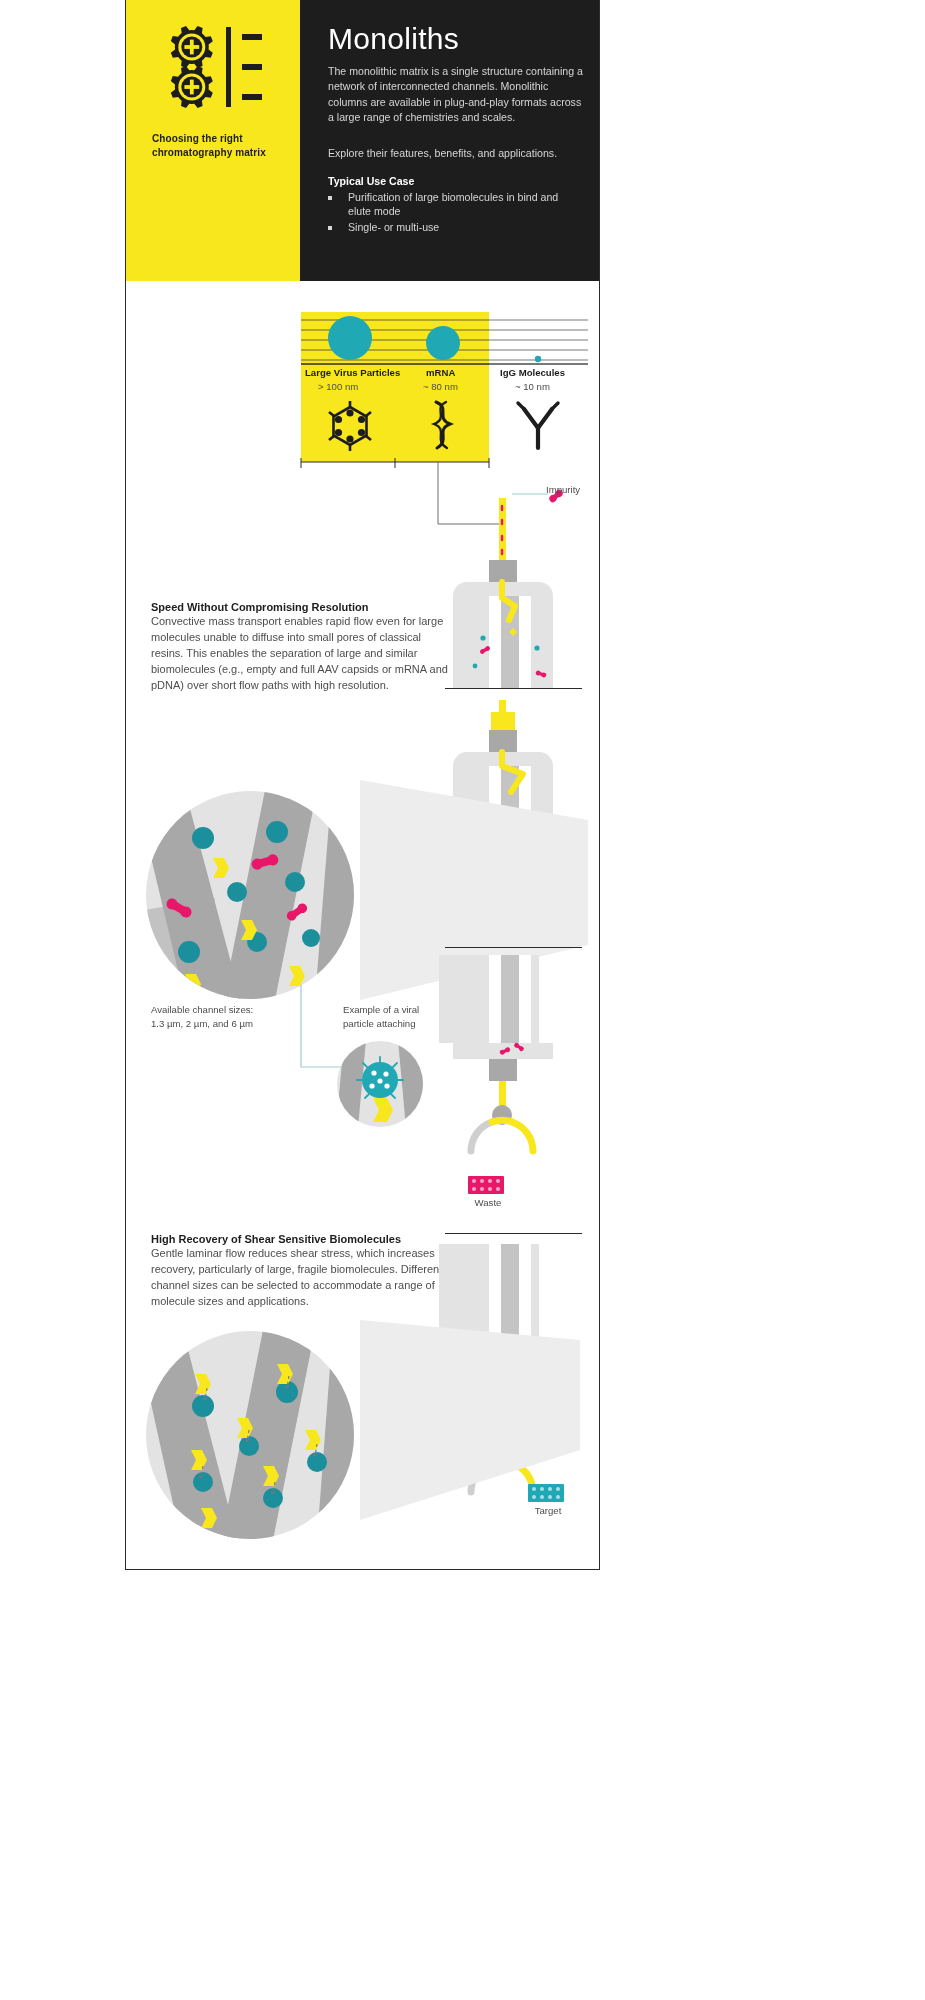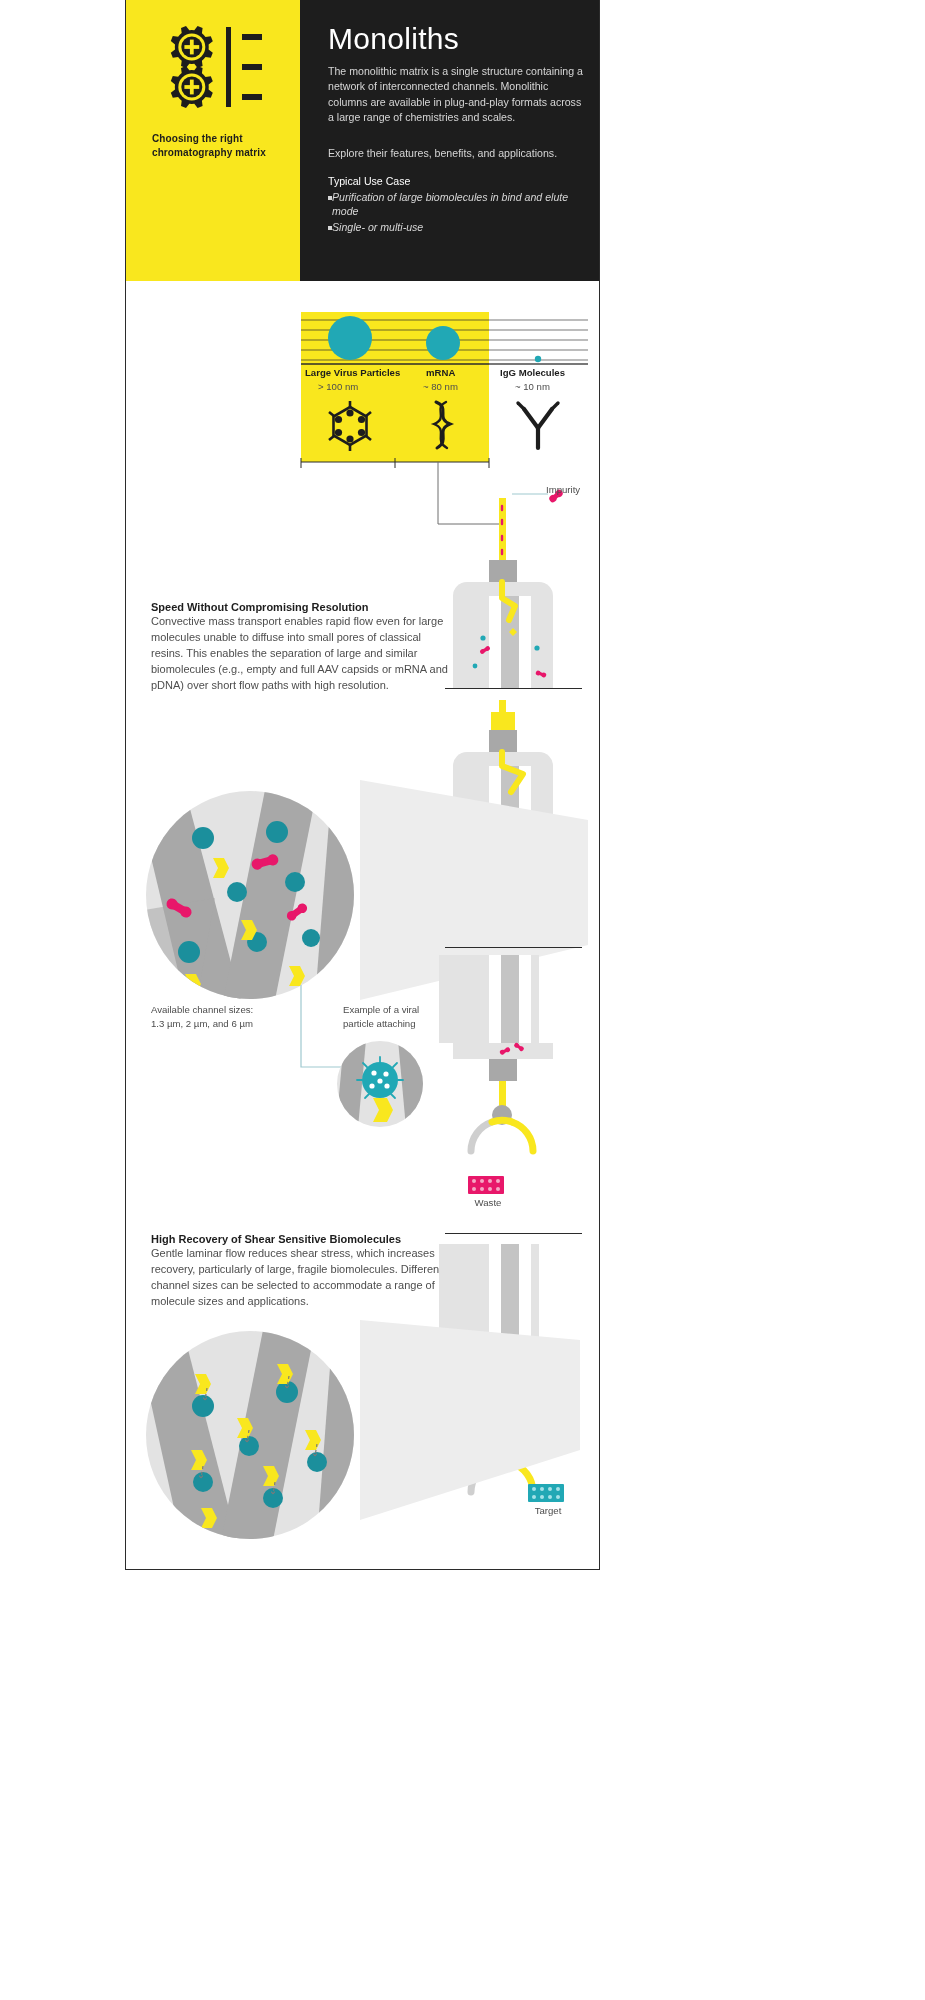--- a/index.html
+++ b/index.html
@@ -51,27 +51,27 @@
   .hdr-body {
     position: absolute; left: 328px; top: 64px; width: 256px;
     font-size: 10.6px; color: #d6d6d6; line-height: 1.45;
   }
   .hdr-explore {
     position: absolute; left: 328px; top: 146px; width: 256px;
     font-size: 10.6px; color: #d6d6d6; line-height: 1.45;
   }
   .hdr-usecase-t {
     position: absolute; left: 328px; top: 175px;
-    font-size: 10.6px; font-weight: normal; color: #ffffff;
+    font-size: 10.6px; font-weight: bold; color: #ffffff;
   }
   .hdr-bullets {
     position: absolute; left: 328px; top: 190px; width: 256px;
     font-size: 10.6px; color: #d6d6d6; line-height: 1.35;
   }
-  .hdr-bullets .b { display: flex; gap: 0; margin-bottom: 1px; font-style: italic; }
+  .hdr-bullets .b { display: flex; gap: 16px; margin-bottom: 1px; }
   .hdr-bullets .sq {
     width: 4px; height: 4px; background: #d6d6d6;
     margin-top: 6px; flex: 0 0 auto;
   }
 
   
   .s1-text {
     position: absolute; left: 152px; top: 313px; width: 150px;
     font-size: 11px; color: #4d4d4d; line-height: 1.5;
   }

